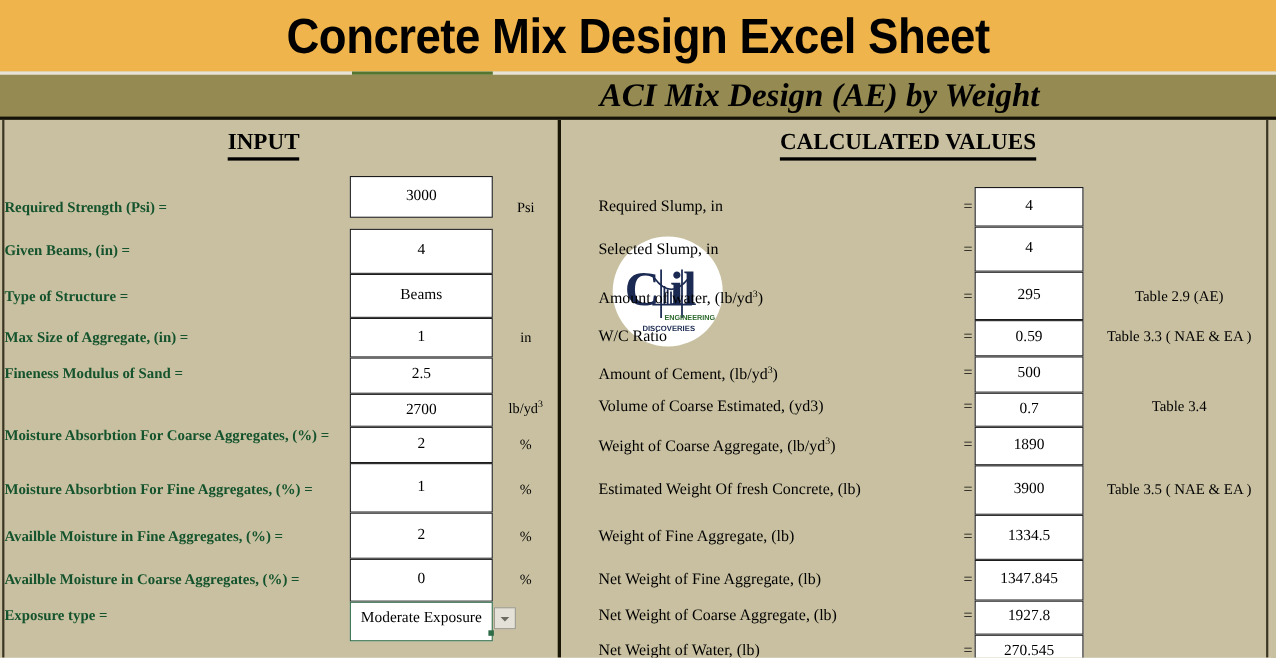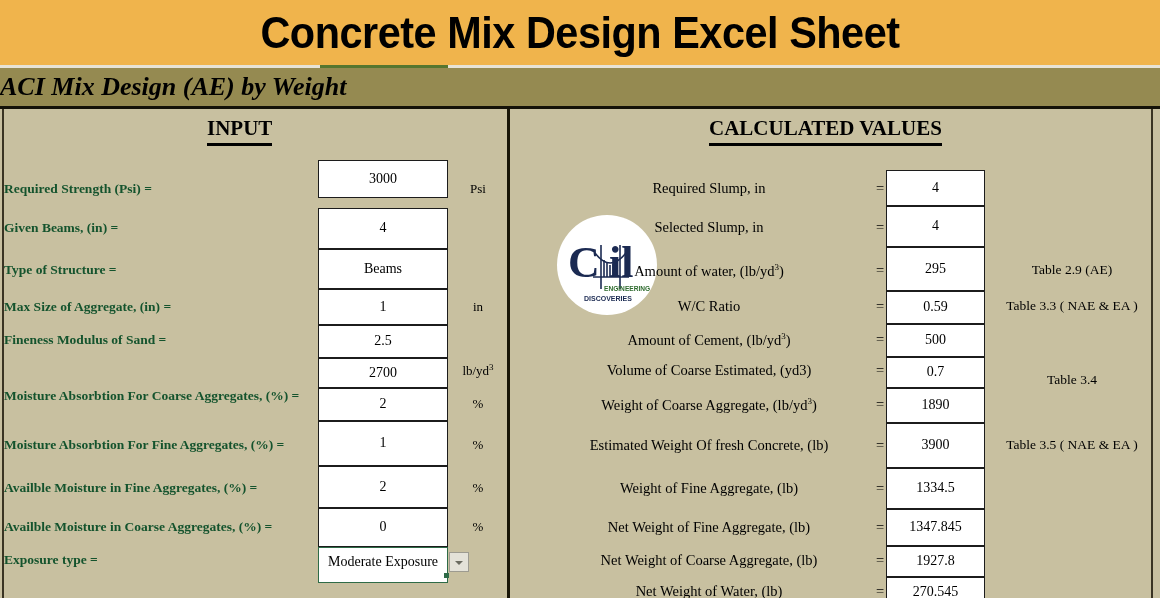--- a/index.html
+++ b/index.html
@@ -61,25 +61,25 @@
     width: 1160px; height: 41px;
     background: #958a51;
     border-bottom: 3px solid #141208;
     box-sizing: border-box;
   }
   .subtitle-text {
     position: absolute;
     left: 0; top: 0;
     width: 945px;
     line-height: 38px;
-    text-align: left;
+    text-align: right;
     font-family: "Liberation Serif", "DejaVu Serif", serif;
     font-style: italic;
     font-weight: bold;
-    font-size: 26px;
+    font-size: 30px;
     color: #000000;
     white-space: nowrap;
   }
 
   
   .body-area {
     position: absolute;
     left: 0; top: 109px;
     width: 1160px; height: 489px;
     background: #c8c0a0;
@@ -193,21 +193,21 @@
   }
 
   
   .cv-label {
     position: absolute;
     width: 330px;
     right: 0;
     font-family: "Liberation Serif", "DejaVu Serif", serif;
     font-size: 14.5px;
     color: #000000;
-    text-align: center;
+    text-align: left;
     white-space: nowrap;
   }
   .cv-label sup { font-size: 9px; }
   .cv-eq {
     position: absolute;
     left: 874px;
     width: 12px;
     text-align: center;
     font-family: "Liberation Serif", "DejaVu Serif", serif;
     font-size: 14.5px;
@@ -352,21 +352,21 @@
   <div class="cv-box" style="top:291px;height:33px;line-height:30px">0.59</div>
   <div class="cv-note" style="top:298px">Table 3.3 ( NAE &amp; EA )</div>
 
   <div class="cv-label" style="top:331px;left:544px"><span>Amount of Cement, (lb/yd</span><sup>3</sup><span>)</span></div>
   <div class="cv-eq" style="top:331px">=</div>
   <div class="cv-box" style="top:324px;height:33px;line-height:30px">500</div>
 
   <div class="cv-label" style="top:362px;left:544px"><span>Volume of Coarse Estimated, (yd3)</span></div>
   <div class="cv-eq" style="top:362px">=</div>
   <div class="cv-box" style="top:357px;height:31px;line-height:28px">0.7</div>
-  <div class="cv-note" style="top:372px">Table 3.4</div>
+  <div class="cv-note" style="top:362px">Table 3.4</div>
 
   <div class="cv-label" style="top:396px;left:544px"><span>Weight of Coarse Aggregate, (lb/yd</span><sup>3</sup><span>)</span></div>
   <div class="cv-eq" style="top:396px">=</div>
   <div class="cv-box" style="top:388px;height:35px;line-height:32px">1890</div>
 
   <div class="cv-label" style="top:437px;left:544px"><span>Estimated Weight Of fresh Concrete, (lb)</span></div>
   <div class="cv-eq" style="top:437px">=</div>
   <div class="cv-box" style="top:423px;height:45px;line-height:42px">3900</div>
   <div class="cv-note" style="top:437px">Table 3.5 ( NAE &amp; EA )</div>
 

